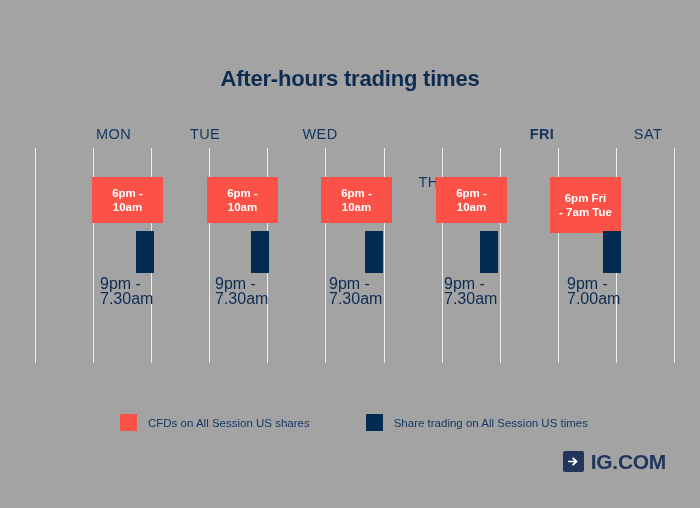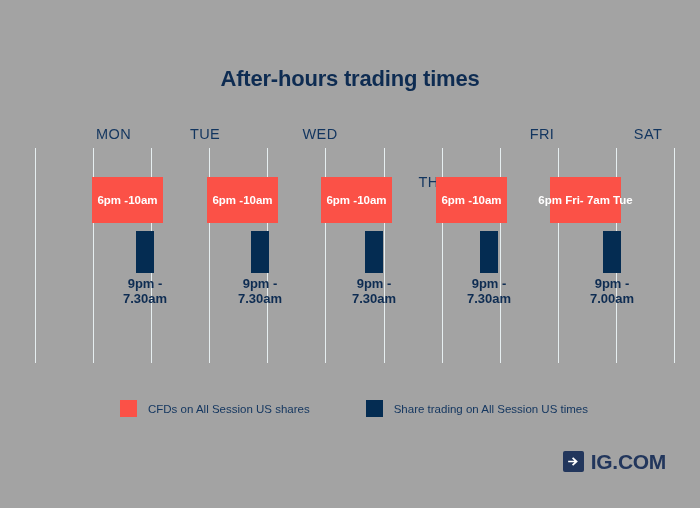--- a/index.html
+++ b/index.html
@@ -63,58 +63,57 @@
 
   
   .cfd-block {
     position: absolute;
     background: #fb5147;
     color: #ffffff;
     font-size: 11.5px;
     font-weight: bold;
     line-height: 14px;
     display: flex;
-    flex-direction: row;
+    flex-direction: column;
     align-items: center;
     justify-content: center;
     text-align: center;
     box-sizing: border-box;
   }
   .cfd-block span { display: block; white-space: nowrap; }
 
   
   .share-bar {
     position: absolute;
     background: #042c52;
   }
   .share-label {
     position: absolute;
-    text-align: center;
-    font-size: 13px;
-    font-weight: bold;
+    font-size: 16px;
+    font-weight: normal;
     line-height: 15px;
     color: #0e2c52;
     width: 90px;
   }
   .share-label span { display: block; white-space: nowrap; }
 
   
   .legend {
     position: absolute;
     left: 0;
     top: 400px;
     width: 700px;
     display: flex;
     justify-content: center;
     align-items: center;
   }
   .legend-item {
     display: flex;
     align-items: center;
-    margin: 0 24px;
+    margin: 14px 24px;
     padding-left: 8px;
   }
   .legend-swatch {
     width: 17px;
     height: 17px;
     margin-right: 11px;
     flex: 0 0 auto;
   }
   .legend-swatch.red { background: #fb5147; }
   .legend-swatch.navy { background: #042c52; }
@@ -156,21 +155,21 @@
 <body>
 
 <div id="page">
 
   <div class="chart-title">After-hours trading times</div>
 
   <div class="day-label" style="left:51px;text-align:right;">MON</div>
   <div class="day-label" style="left:165px;">TUE</div>
   <div class="day-label" style="left:280px;">WED</div>
   <div class="day-label" style="left:394px;margin-top:48px;">THU</div>
-  <div class="day-label" style="left:502px;">FRI</div>
+  <div class="day-label" style="left:502px;font-weight:bold;">FRI</div>
   <div class="day-label" style="left:608px;">SAT</div>
 
   <div class="plot">
     <div class="gridline" style="left:0px;"></div>
     <div class="gridline" style="left:58px;"></div>
     <div class="gridline" style="left:116px;"></div>
     <div class="gridline" style="left:174px;"></div>
     <div class="gridline" style="left:232px;"></div>
     <div class="gridline" style="left:290px;"></div>
     <div class="gridline" style="left:349px;"></div>
@@ -190,21 +189,21 @@
     <span>10am</span>
   </div>
   <div class="cfd-block" style="left:321px; top:177px; width:71px; height:46px;">
     <span>6pm -</span>
     <span>10am</span>
   </div>
   <div class="cfd-block" style="left:436px; top:177px; width:71px; height:46px;">
     <span>6pm -</span>
     <span>10am</span>
   </div>
-  <div class="cfd-block" style="left:550px; top:177px; width:71px; height:46px;">
+  <div class="cfd-block" style="left:550px; top:177px; width:71px; height:56px;">
     <span>6pm Fri</span>
     <span>- 7am Tue</span>
   </div>
 
   <div class="share-bar" style="left:136px; top:231px; width:18px; height:42px;"></div>
   <div class="share-bar" style="left:251px; top:231px; width:18px; height:42px;"></div>
   <div class="share-bar" style="left:365px; top:231px; width:18px; height:42px;"></div>
   <div class="share-bar" style="left:480px; top:231px; width:18px; height:42px;"></div>
   <div class="share-bar" style="left:603px; top:231px; width:18px; height:42px;"></div>
 

